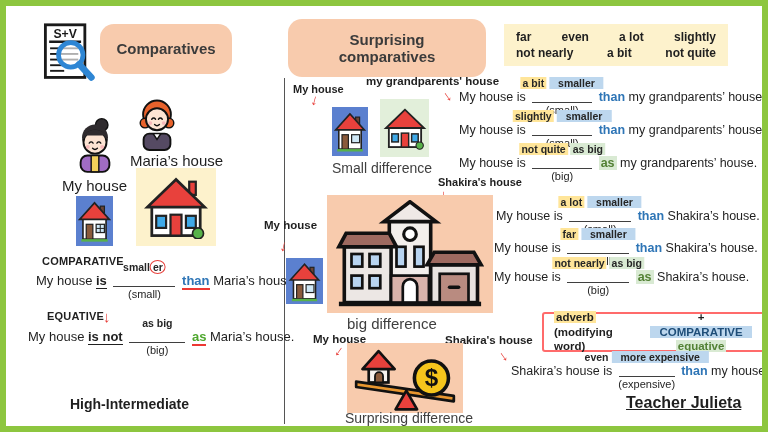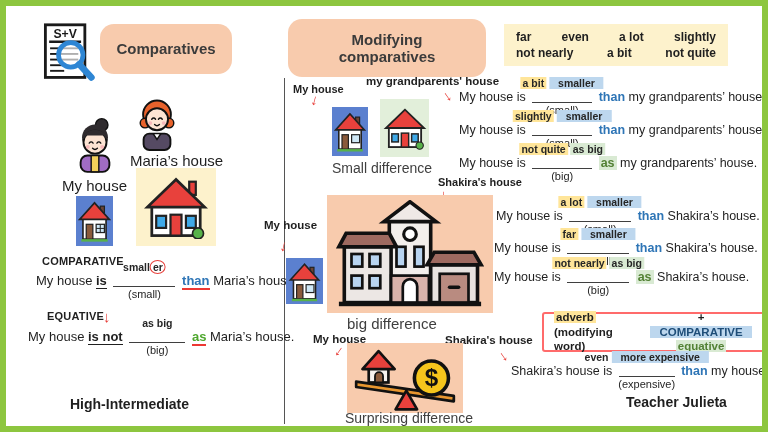--- a/index.html
+++ b/index.html
@@ -42,21 +42,21 @@
   .formula-box{
     border:2px solid #ff6b6b;border-radius:3px;box-sizing:border-box;
     display:flex;align-items:center;justify-content:space-between;padding:3px 10px;
     font-size:11.5px;font-weight:700;background:#fff;
   }
   .formula-left{line-height:1.25;}
   .formula-right{text-align:center;line-height:1.3;}
   .comp-txt{color:#1f4e79;}
   .eq-txt{color:#538135;}
   .level{font-weight:700;font-size:14px;}
-  .teacher{font-weight:700;font-size:14px;}
+  .teacher{font-weight:700;font-size:16px;text-decoration:underline;}
 </style>
 </head>
 <body>
 
 <div id="slide">
 
   <div class="abs img-tile" style="left:22px;top:16px;width:62px;height:62px;">
     <svg width="62" height="62" viewBox="0 0 66 66">
       <rect x="10" y="3" width="42" height="56" fill="#fff" stroke="#1a1a1a" stroke-width="3"></rect>
       <text x="31" y="17" text-anchor="middle" font-size="13" font-weight="bold" fill="#1a1a1a">S+V</text>
@@ -68,21 +68,21 @@
       <line x1="15" y1="52" x2="30" y2="52" stroke="#1a1a1a" stroke-width="2"></line>
       <circle cx="37" cy="35" r="13" fill="#ffffff" fill-opacity="0.65" stroke="#2e86d4" stroke-width="5"></circle>
       <line x1="46" y1="45" x2="59" y2="59" stroke="#2e86d4" stroke-width="7" stroke-linecap="round"></line>
     </svg>
   </div>
 
   <div class="abs title-box" style="left:86px;top:18px;width:132px;height:50px;">
     <span>Comparatives</span>
   </div>
   <div class="abs title-box" style="left:274px;top:13px;width:170px;height:58px;padding:0 14px;">
-    <span>Modifying comparatives</span>
+    <span>Surprising comparatives</span>
   </div>
 
   <div class="abs bank" style="left:490px;top:18px;width:224px;height:42px;">
     <div class="bank-row">
       <span>far</span>
       <span>even</span>
       <span>a lot</span>
       <span>slightly</span>
     </div>
     <div class="bank-row">

